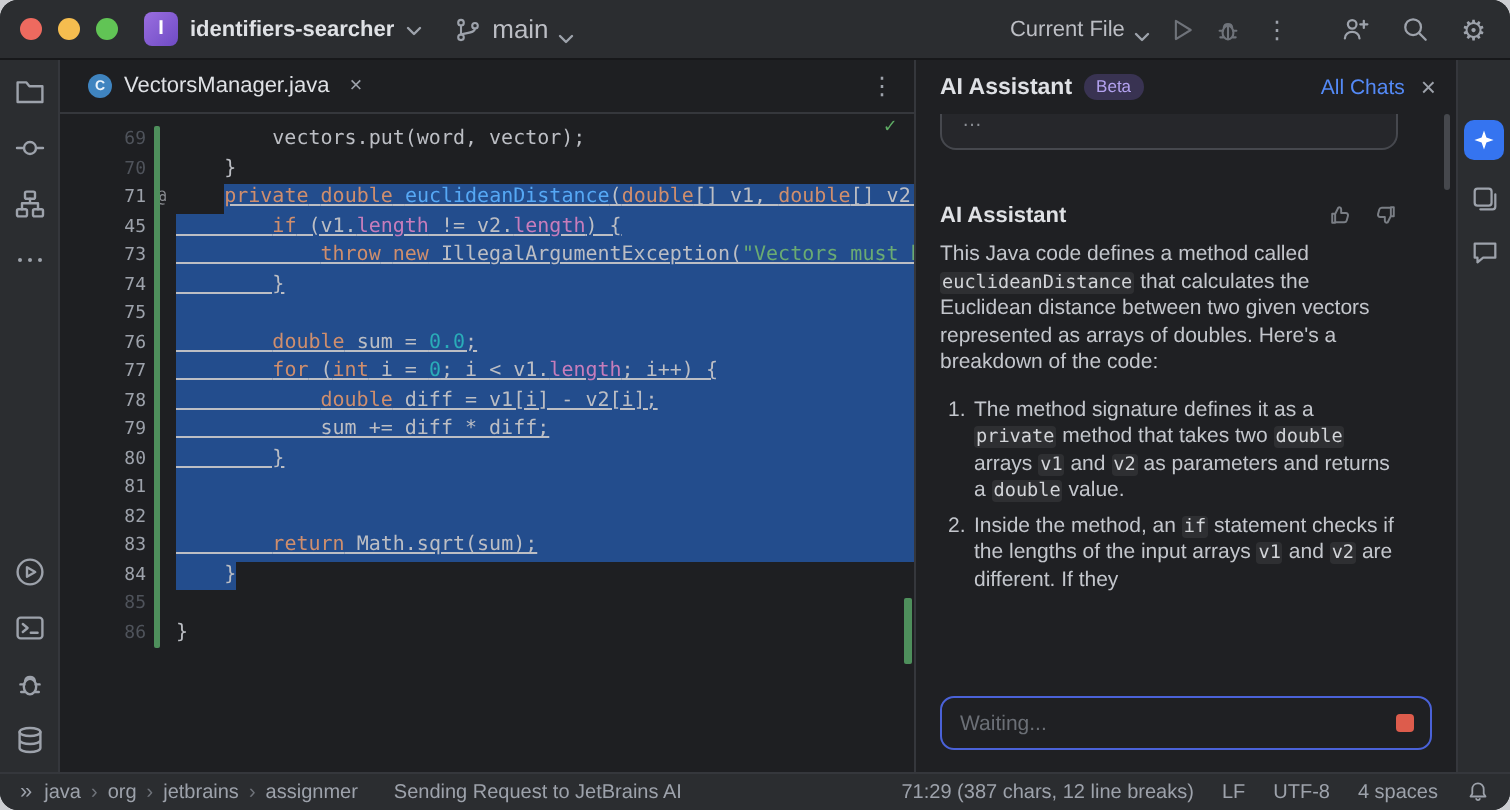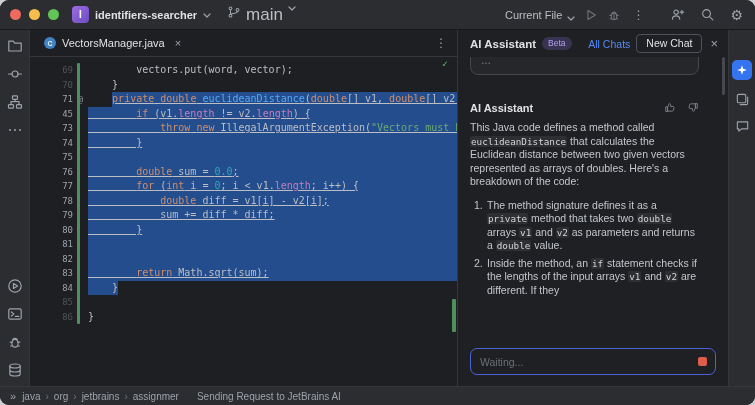--- a/index.html
+++ b/index.html
@@ -22,21 +22,21 @@
     height:30px; background:var(--panel-bg,#2b2d30); display:flex; align-items:center;
     border-bottom:1px solid #17181a; padding-right:12px;
   }
   .traffic { display:flex; gap:8px; padding-left:10px; align-items:center; }
   .tl { width:11px; height:11px; border-radius:50%; }
   .tl.red{ background:#ee6a5f; } .tl.yellow{ background:#f5bd4f; } .tl.green{ background:#61c455; }
   .proj { margin-left:13px; display:flex; align-items:center; gap:6px; font-size:11px; font-weight:700; color:#dfe1e5; cursor:default; }
   .proj-icon { width:17px; height:17px; border-radius:4px; background:linear-gradient(135deg,#9a6ee0,#6f4bc4);
     color:#fff; font-size:10px; font-weight:700; display:flex; align-items:center; justify-content:center; }
   .chev { margin-top:1px; }
-  .branch { margin-left:16px; display:flex; align-items:flex-start; gap:5px; font-size:17px; color:#bcbec4; }
+  .branch { margin-left:16px; display:flex; align-items:flex-end; gap:5px; font-size:13px; color:#bcbec4; }
   .tb-spacer { flex:1; }
   .run-widget { display:flex; align-items:center; gap:9px; font-size:11px; color:#bcbec4; }
   .kebab { color:#9da2ab; font-size:12px; line-height:1; padding:0 2px; }
   .tb-right { display:flex; align-items:center; gap:15px; margin-left:24px; }
   .gear-txt { color:#9da2ab; font-size:14px; line-height:1; }
 
   
   .main { display:flex; height:356px; }
 
   .left-strip {
@@ -274,21 +274,20 @@
         <div class="stripe-marker"></div>
       </div>
     </div>
 
     <div class="chat-panel">
       <div class="chat-header">
         <span class="chat-title">AI Assistant</span>
         <span class="beta-pill">Beta</span>
         <span class="chat-header-spacer"></span>
         <span class="all-chats">All Chats</span>
-        <button class="new-chat-btn">New Chat</button>
         <span class="chat-close">×</span>
       </div>
 
       <div class="chat-scroll">
         <div class="clipped-card">
           <span>…</span>
         </div>
         <div class="msg-header">
           <span class="msg-author">AI Assistant</span>
           <span class="msg-actions">
@@ -345,14 +344,23 @@
     <span class="breadcrumbs">
         <span class="bc-item">java</span>
         <span class="bc-sep">›</span>
         <span class="bc-item">org</span>
         <span class="bc-sep">›</span>
         <span class="bc-item">jetbrains</span>
         <span class="bc-sep">›</span>
         <span class="bc-item">assignmer</span>
       </span>
     <span class="status-msg">Sending Request to JetBrains AI</span>
+    <span class="sb-right">
+      <span>71:29 (387 chars, 12 line breaks)</span>
+      <span>LF</span>
+      <span>UTF-8</span>
+      <span>4 spaces</span>
+      <svg class="ic" width="12" height="12" viewBox="0 0 16 16">
+        <path d="M8 2.3c-2.3 0-3.8 1.7-3.8 3.9v2.9L3 11h10l-1.2-1.9V6.2C11.8 4 10.3 2.3 8 2.3z M6.8 12.6a1.3 1.3 0 0 0 2.4 0"></path>
+      </svg>
+    </span>
   </div>
 </div>
 
 </body></html>

